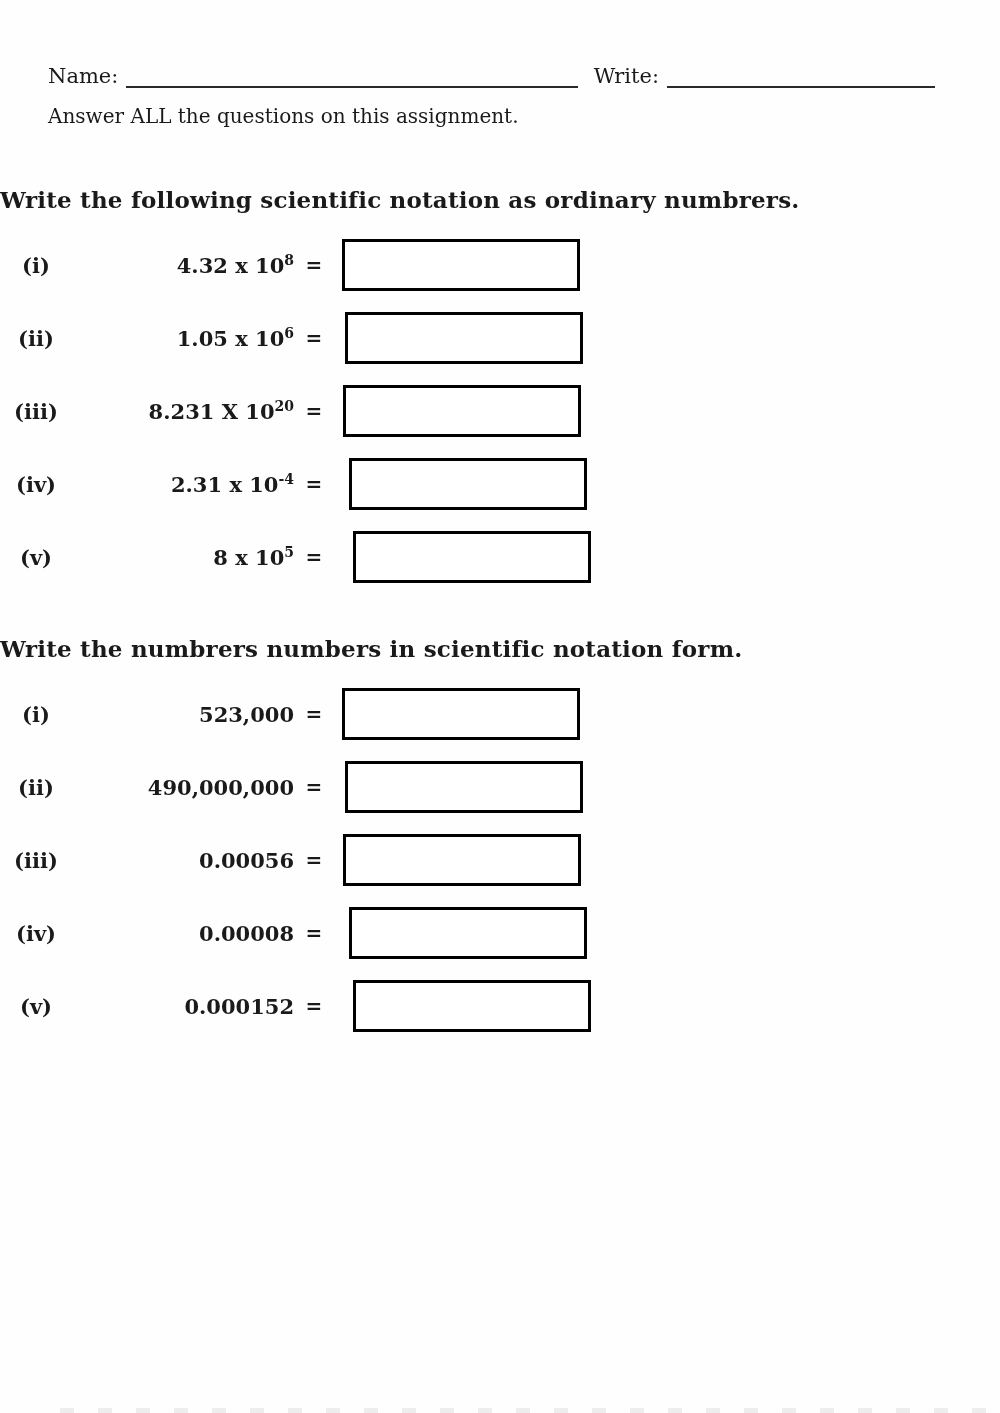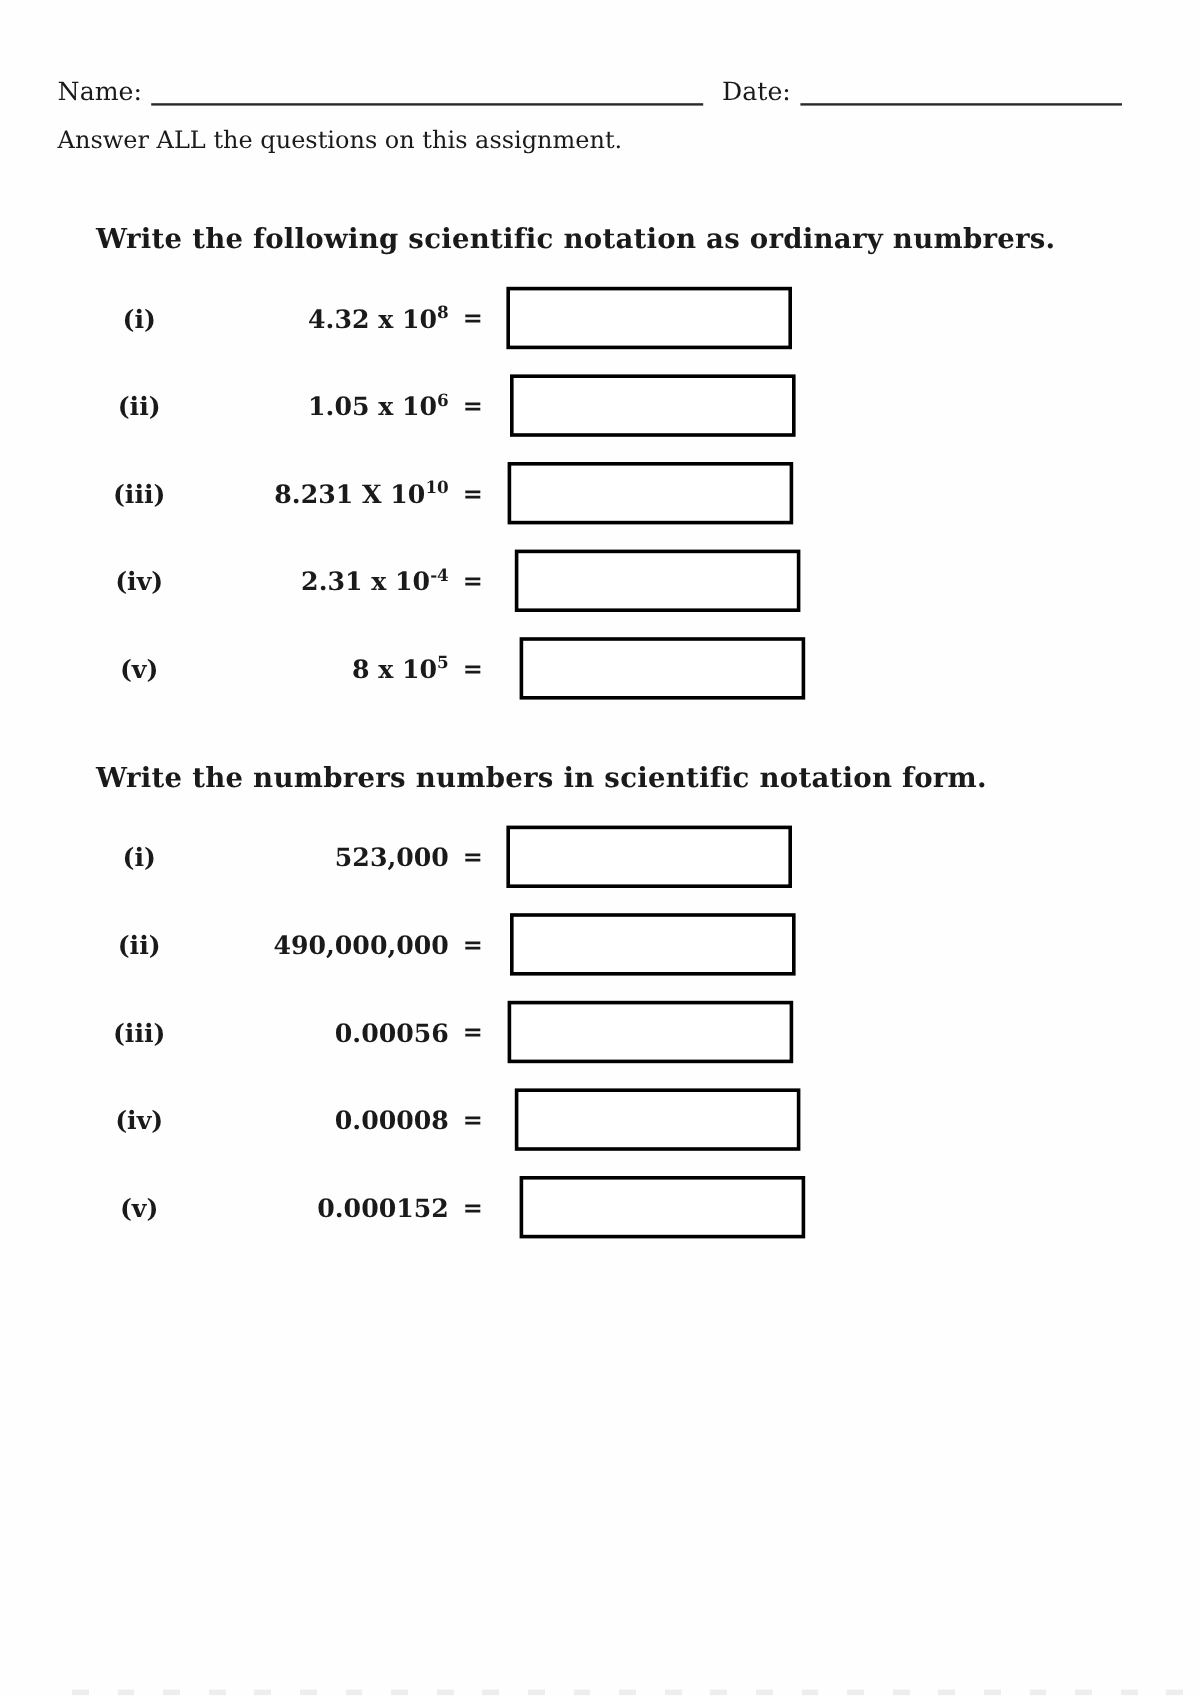--- a/index.html
+++ b/index.html
@@ -28,21 +28,21 @@
     height: 24px;
   }
   .name-blank { flex: 1 1 auto; margin-left: 8px; }
   .date-label { margin-left: 16px; }
   .date-blank { width: 268px; margin-left: 8px; }
   .instruction {
     margin: 16px 48px 0 48px;
     font-size: 20px;
   }
   
-  .section { margin-left: 80px; }
+  .section { }
   .section-title {
     font-size: 23px;
     font-weight: bold;
     letter-spacing: 0.2px;
   }
   .section-title.first { margin-top: 58px; margin-bottom: 26px; }
   .section-title.second { margin-top: 52px; margin-bottom: 26px; }
   .row {
     display: flex;
     align-items: center;
@@ -101,21 +101,21 @@
   }
 </style>
 </head>
 <body>
 
 <div class="page">
 
   <div class="header-line">
     <span>Name:</span>
     <span class="blank-line name-blank"></span>
-    <span class="date-label">Date:</span>
+    <span class="date-label">Write:</span>
     <span class="blank-line date-blank"></span>
   </div>
 
   <div class="instruction">Answer ALL the questions on this assignment.</div>
 
   <div class="section">
     <div class="section-title first">Write the following scientific notation as ordinary numbrers.</div>
     <div class="rows">
 
       <div class="row">
@@ -127,21 +127,21 @@
 
       <div class="row">
         <span class="num">(ii)</span>
         <span class="expr"><span>1.05 x 10</span><sup>6</sup></span>
         <span class="eq">=</span>
         <span class="box"></span>
       </div>
 
       <div class="row">
         <span class="num">(iii)</span>
-        <span class="expr"><span>8.231 X 10</span><sup>10</sup></span>
+        <span class="expr"><span>8.231 X 10</span><sup>20</sup></span>
         <span class="eq">=</span>
         <span class="box"></span>
       </div>
 
       <div class="row">
         <span class="num">(iv)</span>
         <span class="expr"><span>2.31 x 10</span><sup>-4</sup></span>
         <span class="eq">=</span>
         <span class="box"></span>
       </div>

